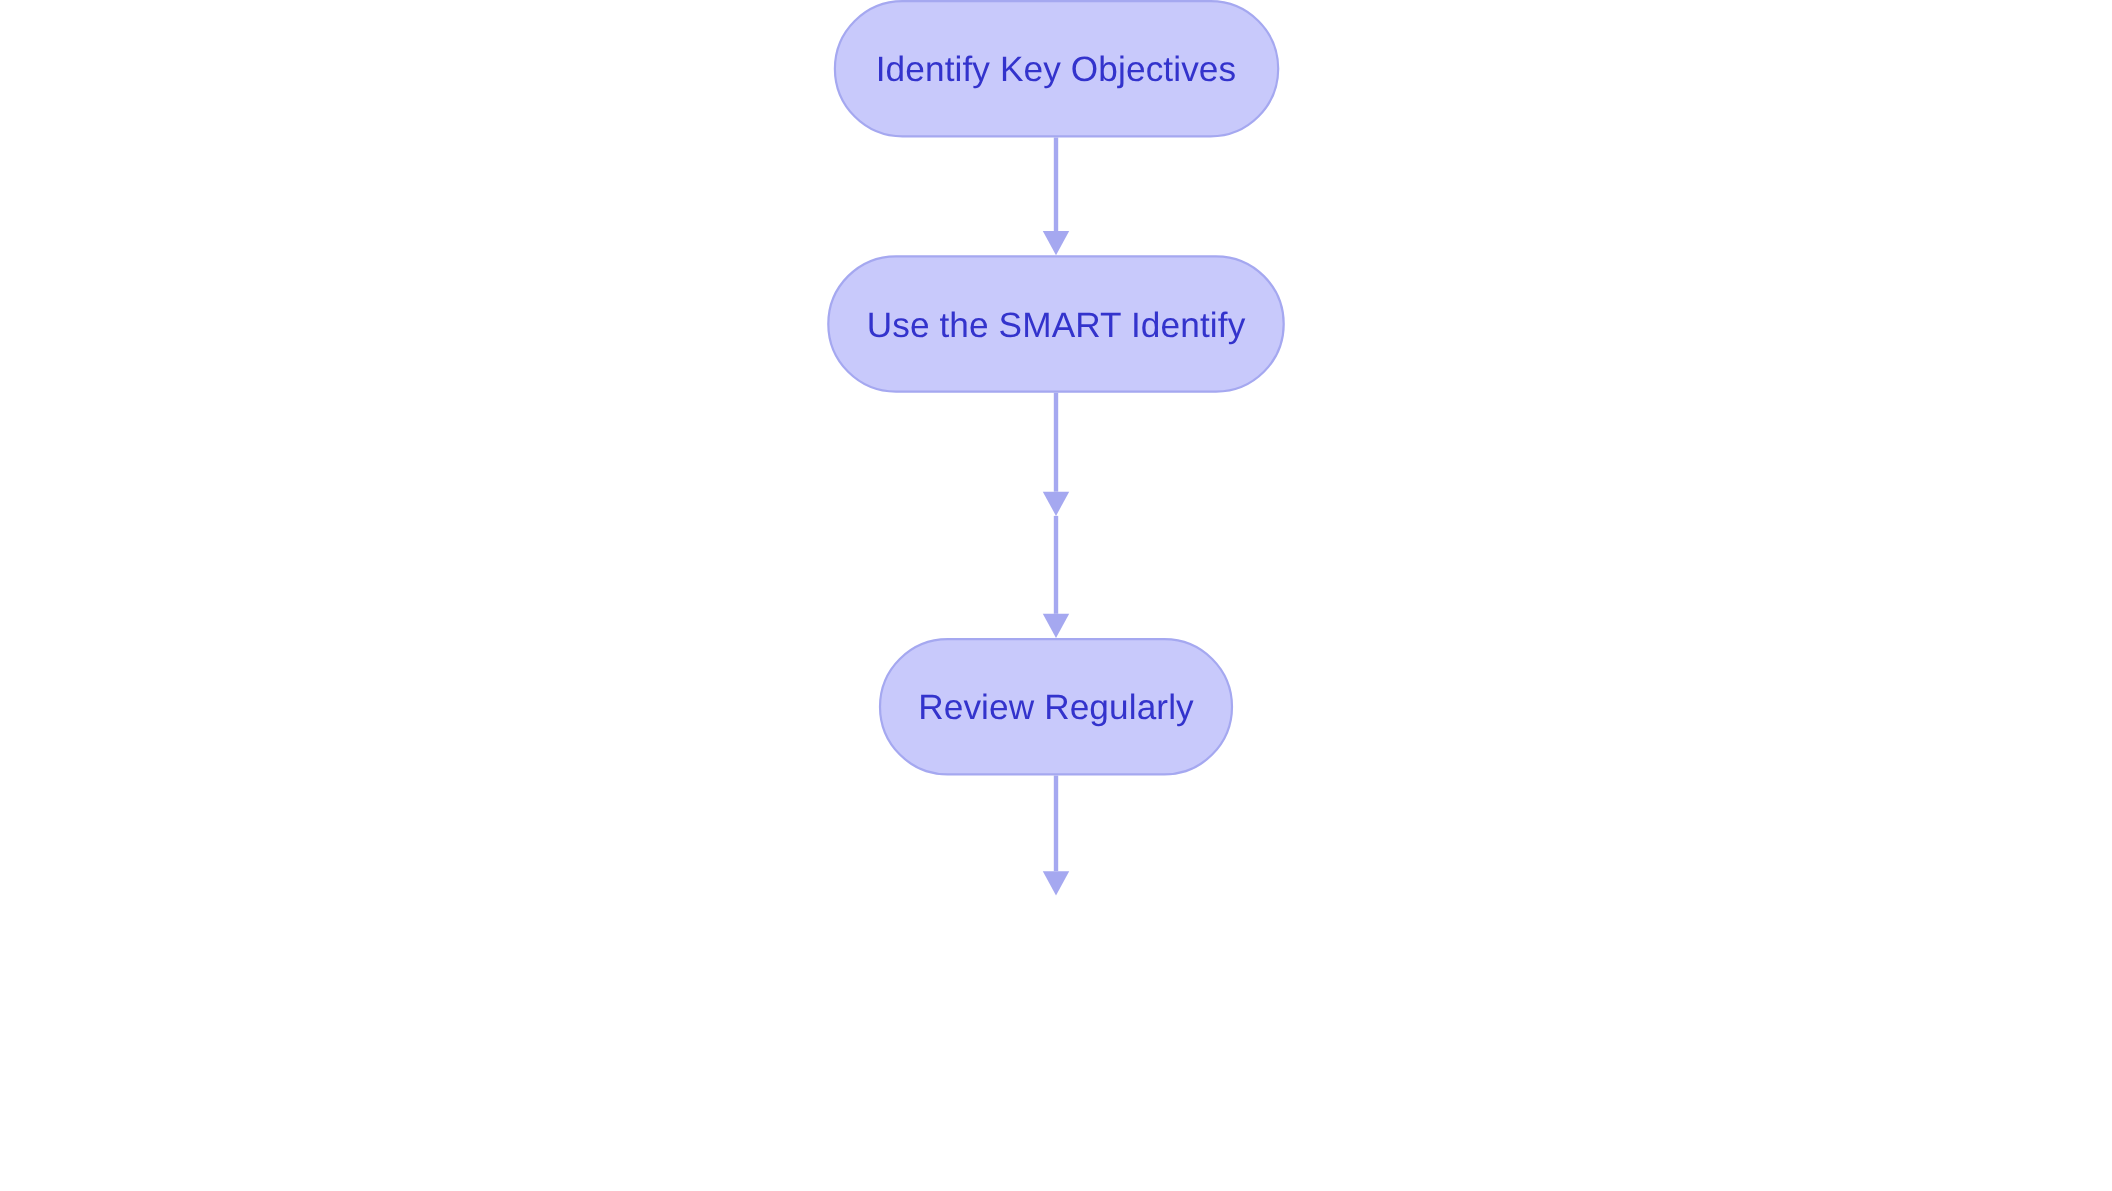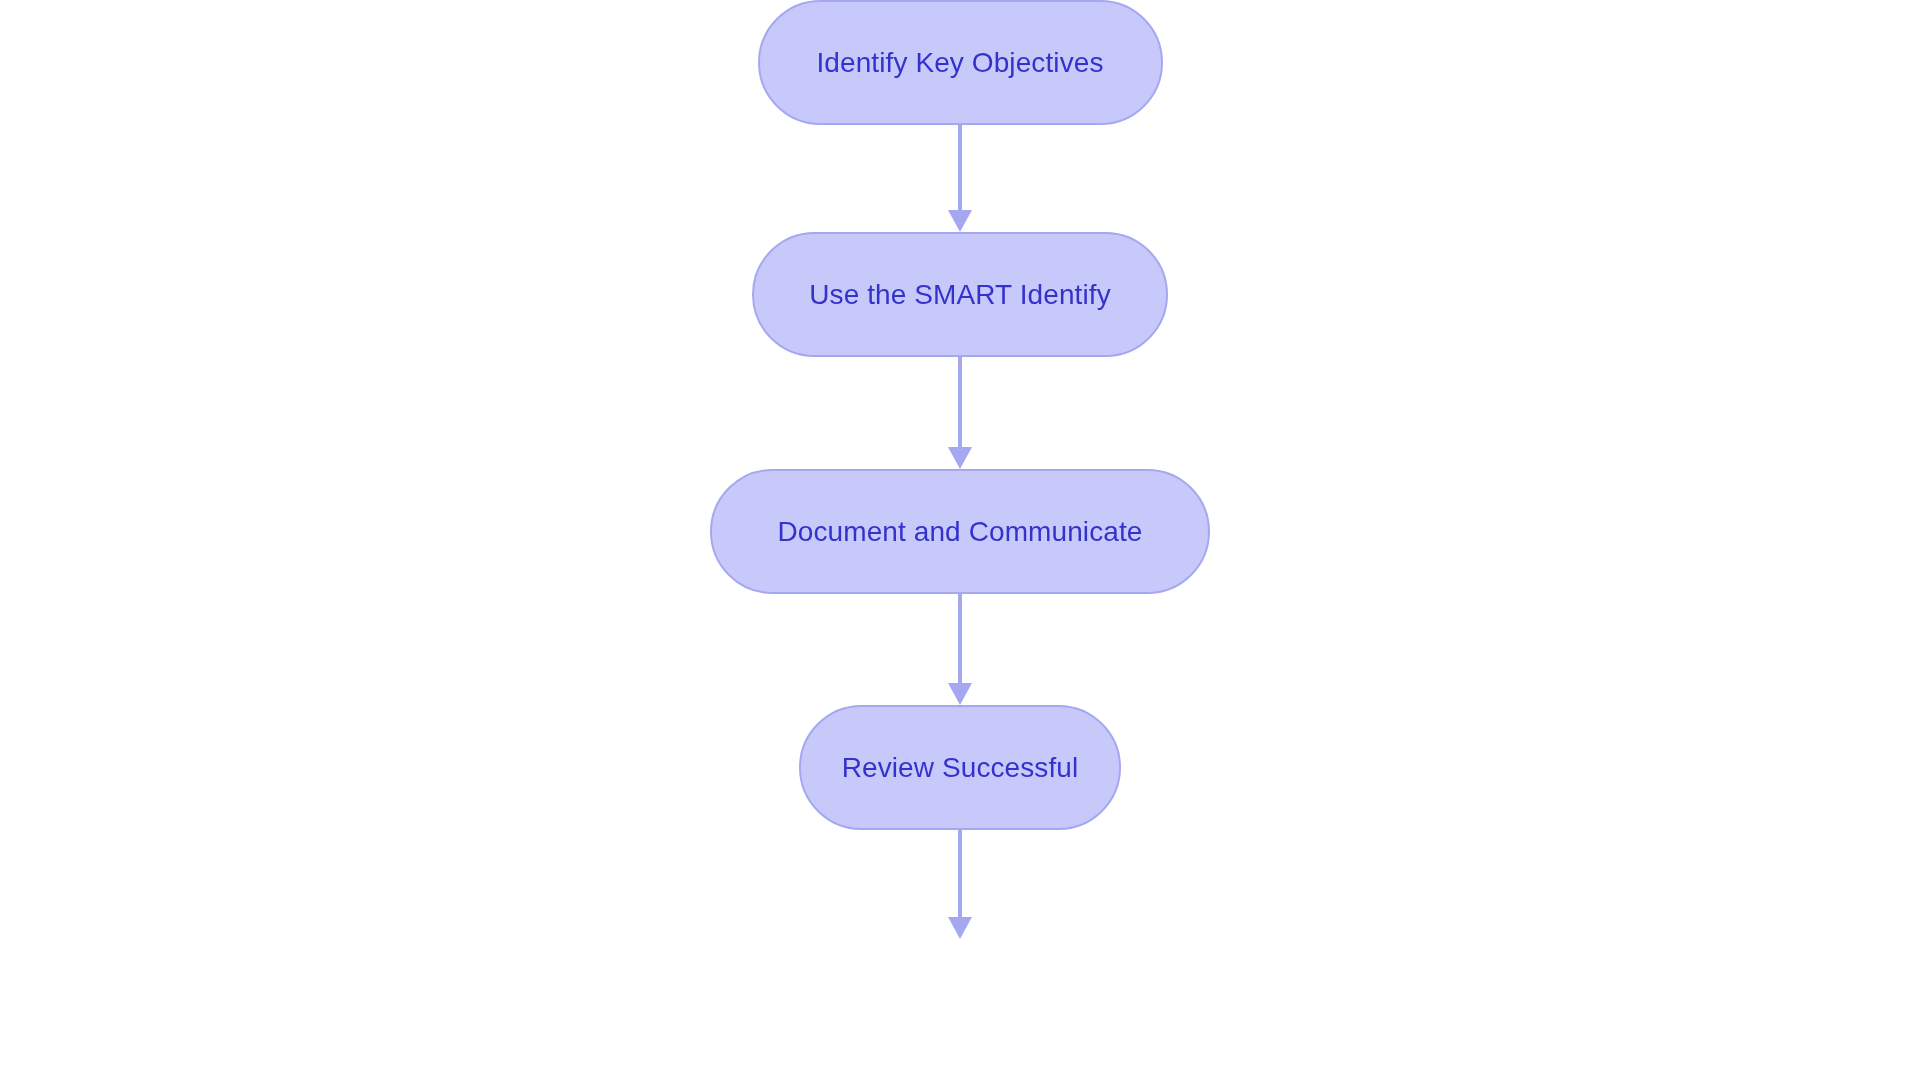--- a/index.html
+++ b/index.html
@@ -36,21 +36,21 @@
     background: #c8c9fb;
     border: 2px solid #a5a8f0;
     border-radius: 62.5px;
     display: flex;
     align-items: center;
     justify-content: center;
     flex: 0 0 auto;
   }
   .node-label {
     color: #3333cc;
-    font-size: 28px;
+    font-size: 32px;
     font-family: "Liberation Sans", sans-serif;
     font-weight: 400;
     letter-spacing: 0.1px;
     white-space: nowrap;
     line-height: 1;
   }
   .connector {
     position: relative;
     width: 26px;
     flex: 0 0 auto;
@@ -101,31 +101,28 @@
 
     <div class="node n1">
       <span class="node-label">Use the SMART Identify</span>
     </div>
 
     <div class="connector c1">
       <div class="connector-line"></div>
       <div class="connector-head"></div>
     </div>
 
-    <div class="node n2">
-      <span class="node-label">Document and Communicate</span>
-    </div>
 
     <div class="connector c2">
       <div class="connector-line"></div>
       <div class="connector-head"></div>
     </div>
 
     <div class="node n3">
-      <span class="node-label">Review Successful</span>
+      <span class="node-label">Review Regularly</span>
     </div>
 
     <div class="connector c3">
       <div class="connector-line"></div>
       <div class="connector-head"></div>
     </div>
 
 
   </div>
 </div>

